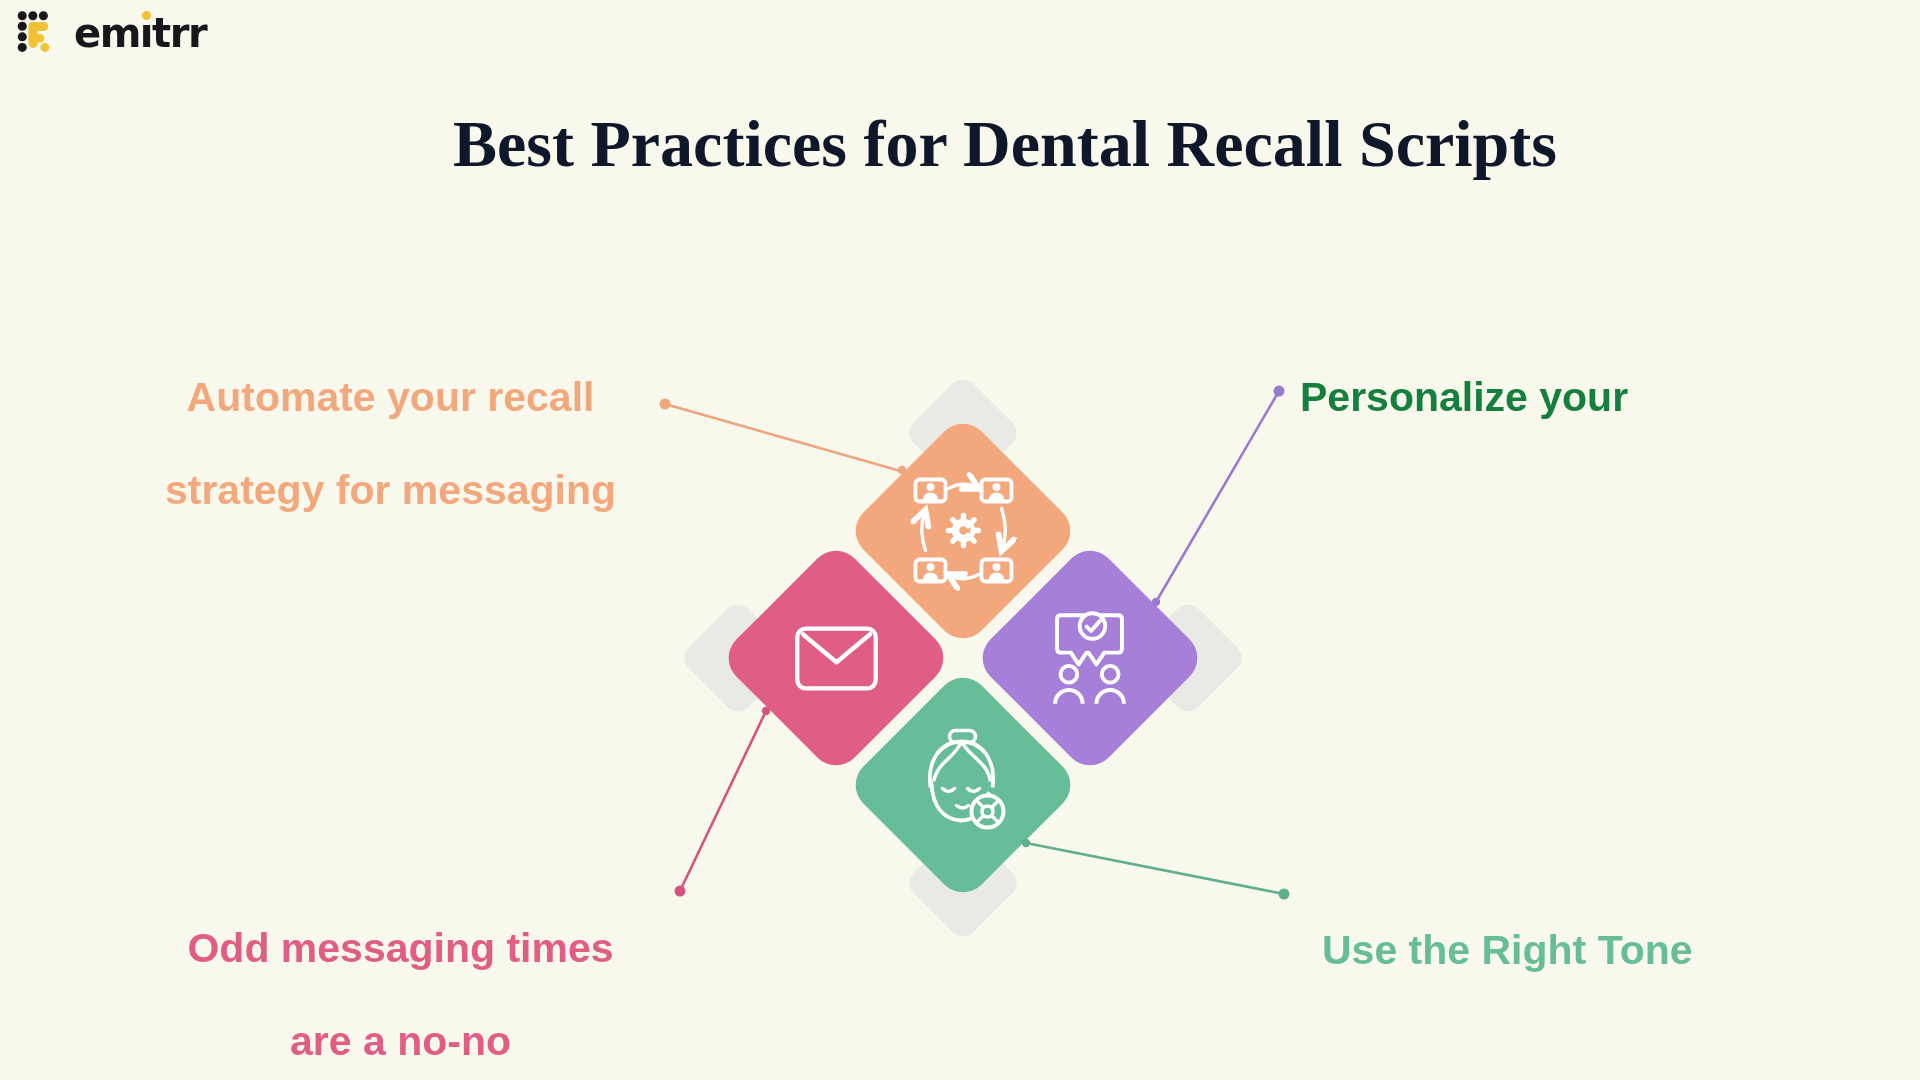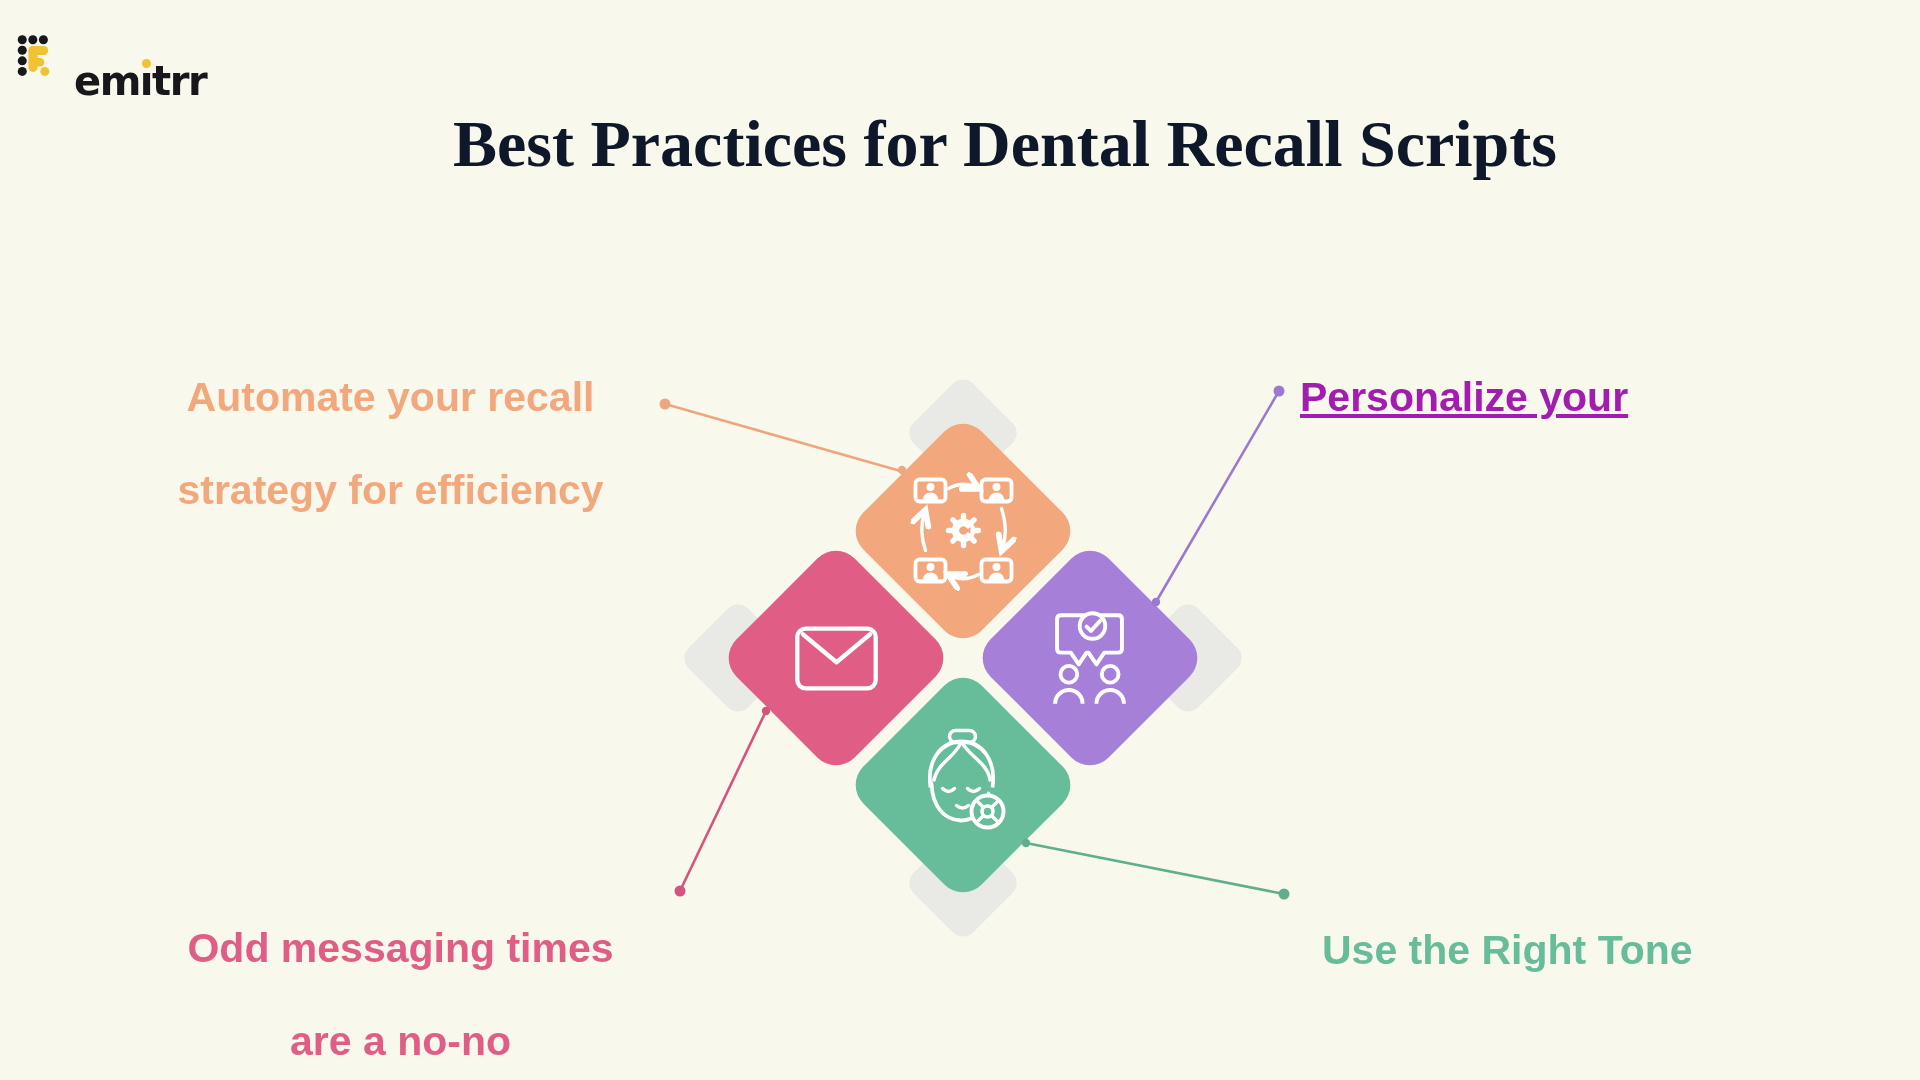--- a/index.html
+++ b/index.html
@@ -2,21 +2,21 @@
 <html><head>
 <meta charset="utf-8">
 <style>
   html,body{margin:0;padding:0;}
   body{background:#f8f9ec;font-family:"Liberation Sans",sans-serif;}
   .stage{position:relative;width:1920px;height:1080px;background:#f8f9ec;overflow:hidden;}
 
   
   .logo{position:absolute;left:16px;top:8px;display:flex;align-items:center;gap:8px;}
   .logo-mark{width:50px;height:50px;}
-  .wordmark{font-family:"DejaVu Sans",sans-serif;font-weight:bold;font-size:40px;letter-spacing:-1.5px;color:#17171c;position:relative;line-height:50px;margin-top:48px;}
+  .wordmark{font-family:"DejaVu Sans",sans-serif;font-weight:bold;font-size:40px;letter-spacing:-1.5px;color:#17171c;position:relative;line-height:50px;}
   .wordmark .iwrap{position:relative;display:inline-block;}
   .wordmark .tittle{position:absolute;left:2px;top:3px;width:9px;height:9px;border-radius:50%;background:#f2c235;}
 
   
   .title{position:absolute;top:62px;left:0;width:100%;text-align:center;
          font-family:"Liberation Serif",serif;font-weight:bold;font-size:66px;color:#5e5e57;}
 
   
   .connectors{position:absolute;left:0;top:0;z-index:4;pointer-events:none;}
 
@@ -201,24 +201,24 @@
             <line x1="88.5" y1="90.5" x2="93" y2="95"></line>
             <line x1="79.5" y1="90.5" x2="75" y2="95"></line>
           </g>
         </g>
       </svg>
     </div>
   </div>
 
   <div class="label lbl-automate" style="color: rgb(242, 168, 124);">
     <span class="ln">Automate your recall</span>
-    <span class="ln">strategy for efficiency</span>
-  </div>
-
-  <div class="label lbl-personalize" style="color: #a21caf; text-decoration: underline;">
+    <span class="ln">strategy for messaging</span>
+  </div>
+
+  <div class="label lbl-personalize" style="color: #15803d;">
     <span class="ln">Personalize your</span>
   </div>
 
   <div class="label lbl-odd" style="color: rgb(224, 94, 134);">
     <span class="ln">Odd messaging times</span>
     <span class="ln">are a no-no</span>
   </div>
 
   <div class="label lbl-tone" style="color: rgb(103, 188, 153);">
     <span class="ln">Use the Right Tone</span>

